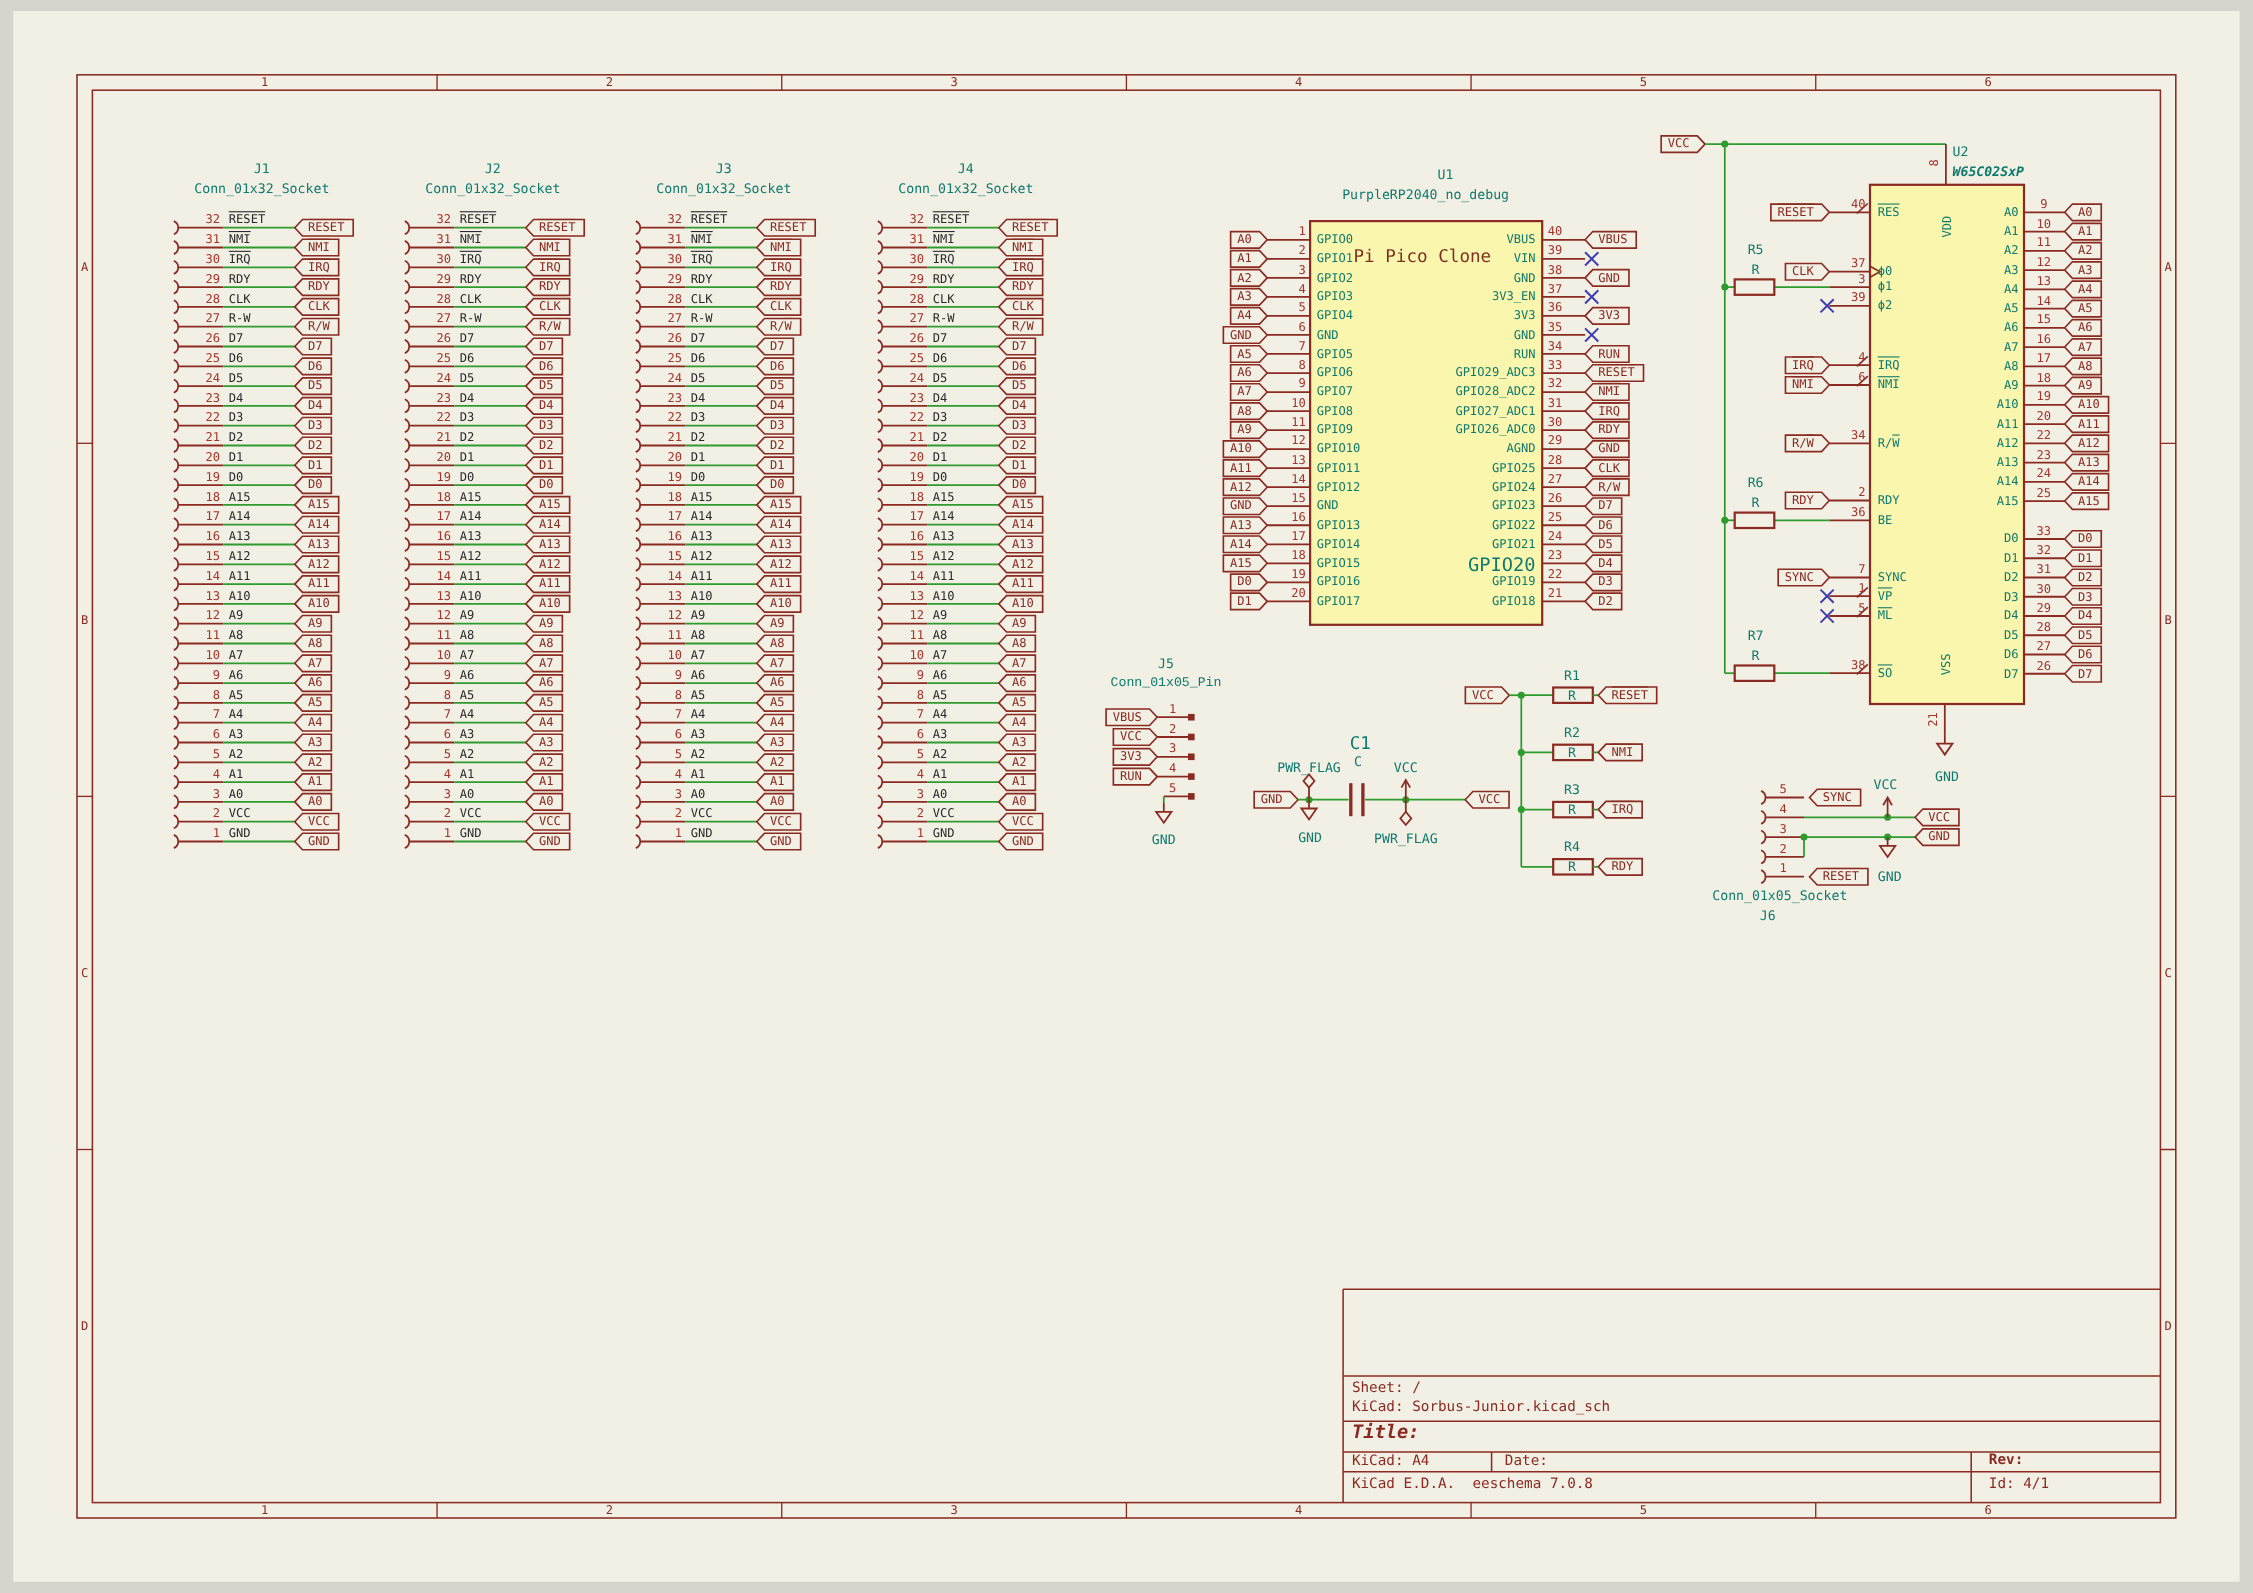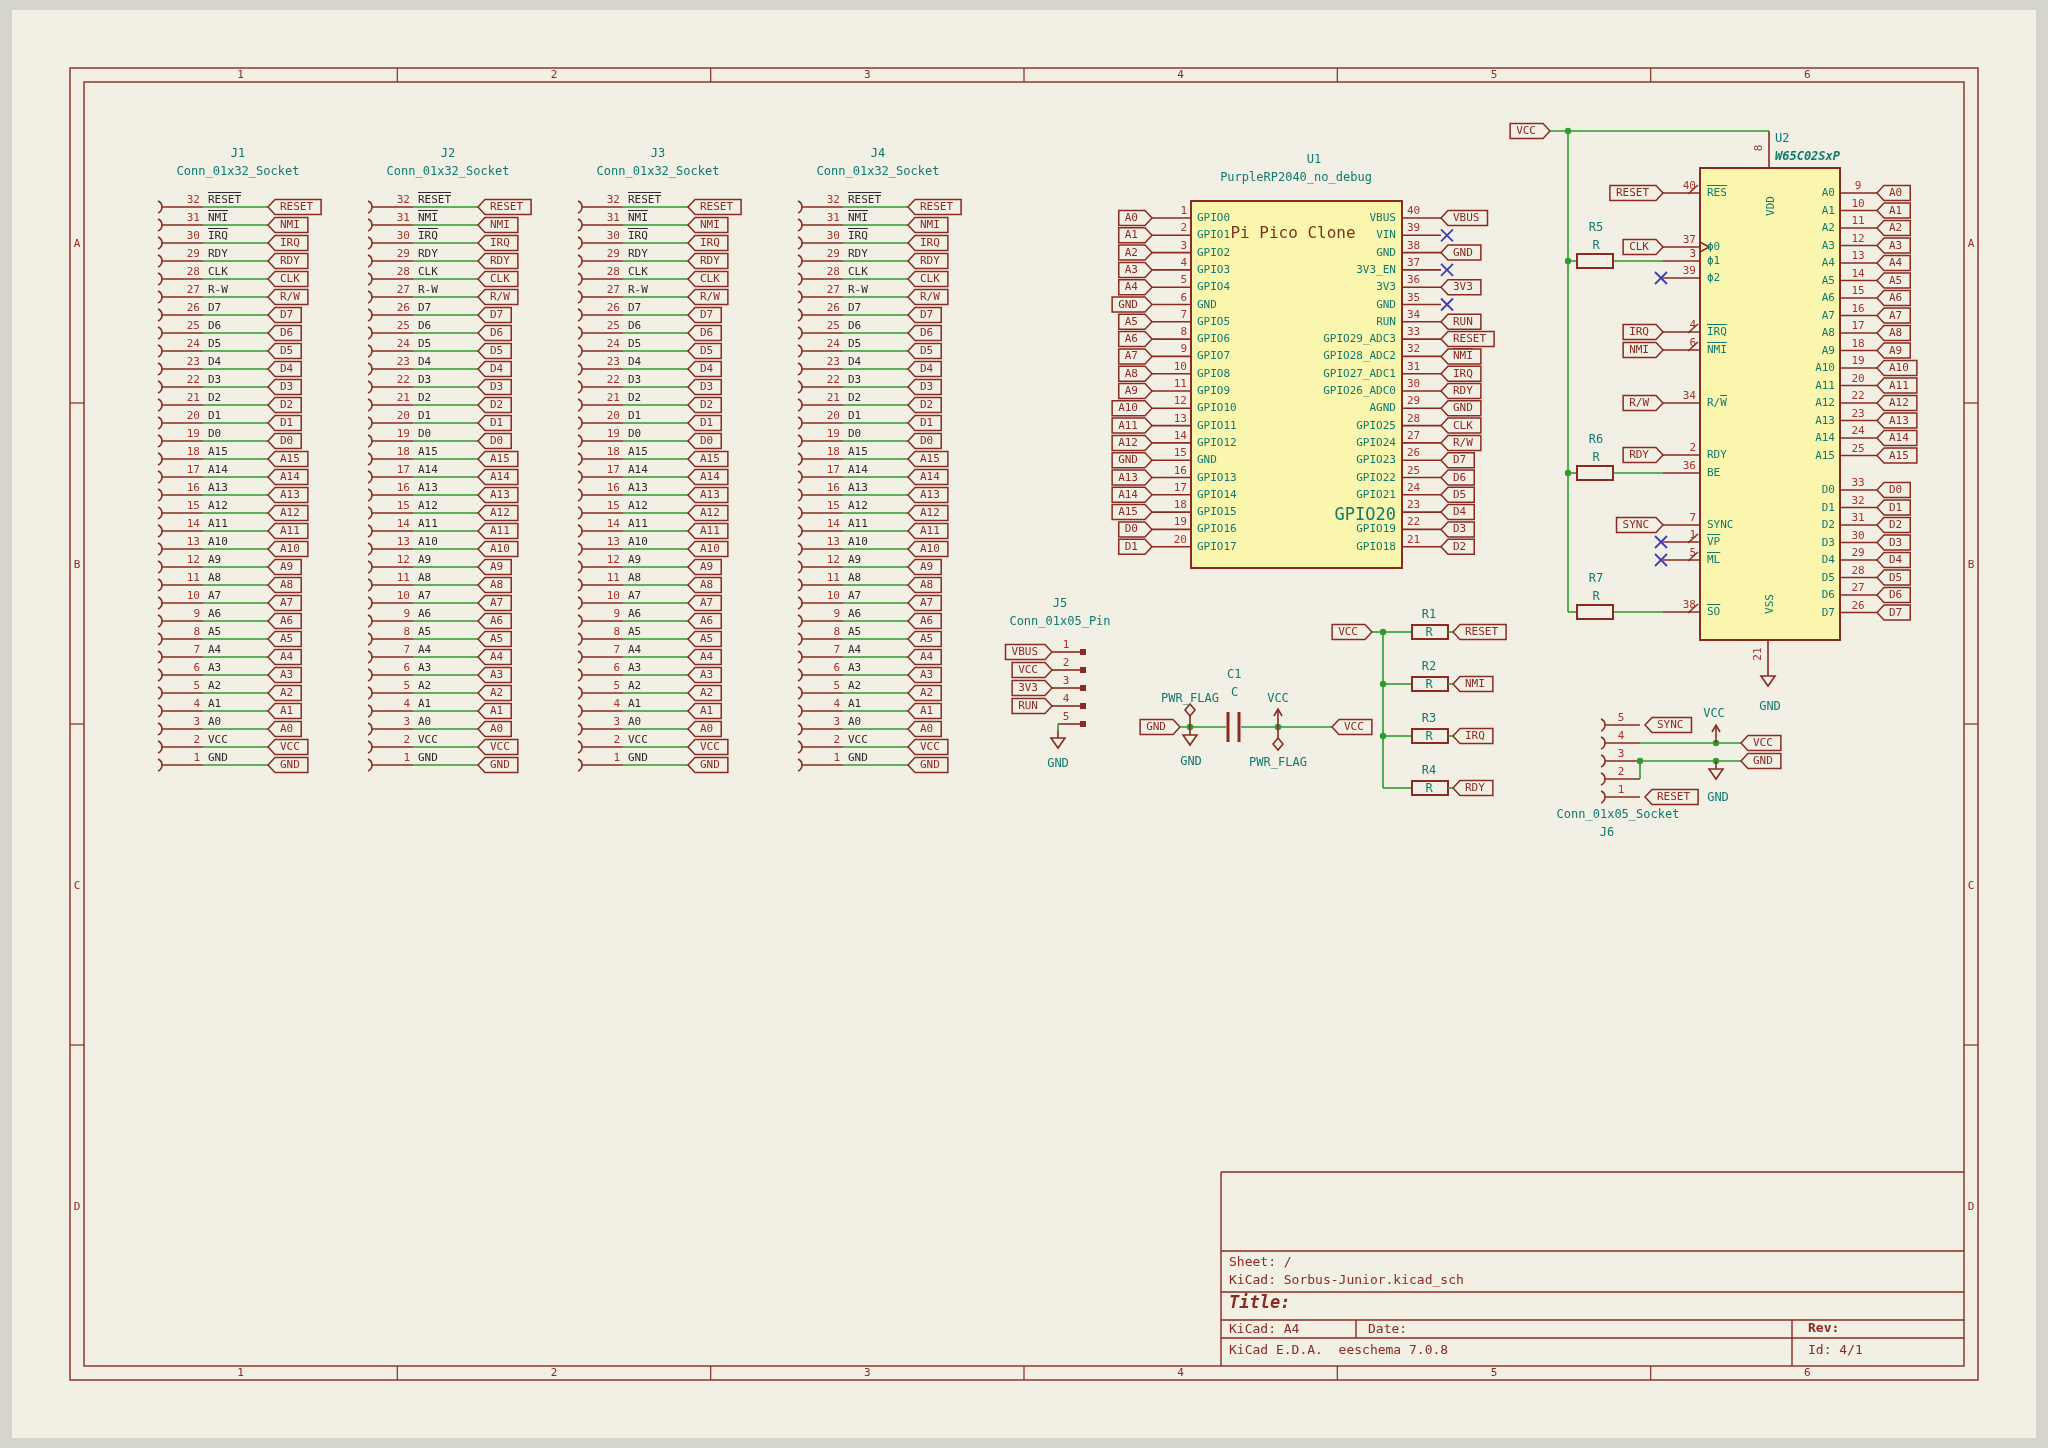--- a/index.html
+++ b/index.html
@@ -1468,35 +1468,35 @@
         <div class="t" style="left: 1846px; top: 572px; font-size: 11px; color: rgb(165, 52, 42); transform: translateX(-50%);">27</div>
         <div class="t" style="left: 1823px; top: 579px; font-size: 11px; color: rgb(14, 122, 110); transform: translateX(-100%);">D6</div>
         <div class="t" style="left: 1877px; top: 579px; font-size: 11px; color: rgb(138, 42, 33);">D6</div>
         <div class="t" style="left: 1846px; top: 589.5px; font-size: 11px; color: rgb(165, 52, 42); transform: translateX(-50%);">26</div>
         <div class="t" style="left: 1823px; top: 596.5px; font-size: 11px; color: rgb(14, 122, 110); transform: translateX(-100%);">D7</div>
         <div class="t" style="left: 1877px; top: 596.5px; font-size: 11px; color: rgb(138, 42, 33);">D7</div>
         <div class="t" style="left: 1745px; top: 644px; font-size: 11px; color: rgb(165, 52, 42); transform: translate(-50%, -50%) rotate(-90deg);">21</div>
         <div class="t" style="left: 1757px; top: 594px; font-size: 11px; color: rgb(14, 122, 110); transform: translate(-50%, -50%) rotate(-90deg);">VSS</div>
         <div class="t" style="left: 1758px; top: 690px; font-size: 12px; color: rgb(14, 122, 110); transform: translateX(-50%);">GND</div>
         <div class="t" style="left: 1048px; top: 587px; font-size: 12px; color: rgb(14, 122, 110); transform: translateX(-50%);">J5</div>
-        <div class="t" style="left: 1048px; top: 605px; font-size: 12px; color: rgb(14, 122, 110); transform: translateX(-50%);">Conn_01x05_Pin</div>
+        <div class="t" style="left: 1048px; top: 605px; font-size: 12px; color: rgb(14, 122, 110); transform: translateX(-50%); font-family: Liberation Mono, monospace;">Conn_01x05_Pin</div>
         <div class="t" style="left: 999.52px; top: 636px; font-size: 11px; color: rgb(138, 42, 33);">VBUS</div>
         <div class="t" style="left: 1054px; top: 629px; font-size: 11px; color: rgb(165, 52, 42); transform: translateX(-50%);">1</div>
         <div class="t" style="left: 1006.14px; top: 654px; font-size: 11px; color: rgb(138, 42, 33);">VCC</div>
         <div class="t" style="left: 1054px; top: 647px; font-size: 11px; color: rgb(165, 52, 42); transform: translateX(-50%);">2</div>
         <div class="t" style="left: 1006.14px; top: 672px; font-size: 11px; color: rgb(138, 42, 33);">3V3</div>
         <div class="t" style="left: 1054px; top: 665px; font-size: 11px; color: rgb(165, 52, 42); transform: translateX(-50%);">3</div>
         <div class="t" style="left: 1006.14px; top: 690px; font-size: 11px; color: rgb(138, 42, 33);">RUN</div>
         <div class="t" style="left: 1054px; top: 683px; font-size: 11px; color: rgb(165, 52, 42); transform: translateX(-50%);">4</div>
         <div class="t" style="left: 1046px; top: 747px; font-size: 12px; color: rgb(14, 122, 110); transform: translateX(-50%);">GND</div>
         <div class="t" style="left: 1054px; top: 701px; font-size: 11px; color: rgb(165, 52, 42); transform: translateX(-50%);">5</div>
         <div class="t" style="left: 1134.14px; top: 711px; font-size: 11px; color: rgb(138, 42, 33);">GND</div>
         <div class="t" style="left: 1178px; top: 682px; font-size: 12px; color: rgb(14, 122, 110); transform: translateX(-50%);">PWR_FLAG</div>
         <div class="t" style="left: 1179px; top: 745px; font-size: 12px; color: rgb(14, 122, 110); transform: translateX(-50%);">GND</div>
-        <div class="t" style="left: 1215px; top: 658px; font-size: 12px; color: rgb(14, 122, 110);">C1</div>
+        <div class="t" style="left: 1215px; top: 658px; font-size: 16px; color: rgb(14, 122, 110);">C1</div>
         <div class="t" style="left: 1219px; top: 676px; font-size: 12px; color: rgb(14, 122, 110);">C</div>
         <div class="t" style="left: 1266px; top: 682px; font-size: 12px; color: rgb(14, 122, 110); transform: translateX(-50%);">VCC</div>
         <div class="t" style="left: 1266px; top: 746px; font-size: 12px; color: rgb(14, 122, 110); transform: translateX(-50%);">PWR_FLAG</div>
         <div class="t" style="left: 1332px; top: 711px; font-size: 11px; color: rgb(138, 42, 33);">VCC</div>
         <div class="t" style="left: 1326.14px; top: 616px; font-size: 11px; color: rgb(138, 42, 33);">VCC</div>
         <div class="t" style="left: 1453px; top: 616px; font-size: 11px; color: rgb(138, 42, 33);"><span class="ov">RESET</span></div>
         <div class="t" style="left: 1417px; top: 598px; font-size: 12px; color: rgb(14, 122, 110); transform: translateX(-50%);">R1</div>
         <div class="t" style="left: 1417px; top: 616px; font-size: 12px; color: rgb(14, 122, 110); transform: translateX(-50%);">R</div>
         <div class="t" style="left: 1453px; top: 668px; font-size: 11px; color: rgb(138, 42, 33);"><span class="ov">NMI</span></div>
         <div class="t" style="left: 1417px; top: 650px; font-size: 12px; color: rgb(14, 122, 110); transform: translateX(-50%);">R2</div>

